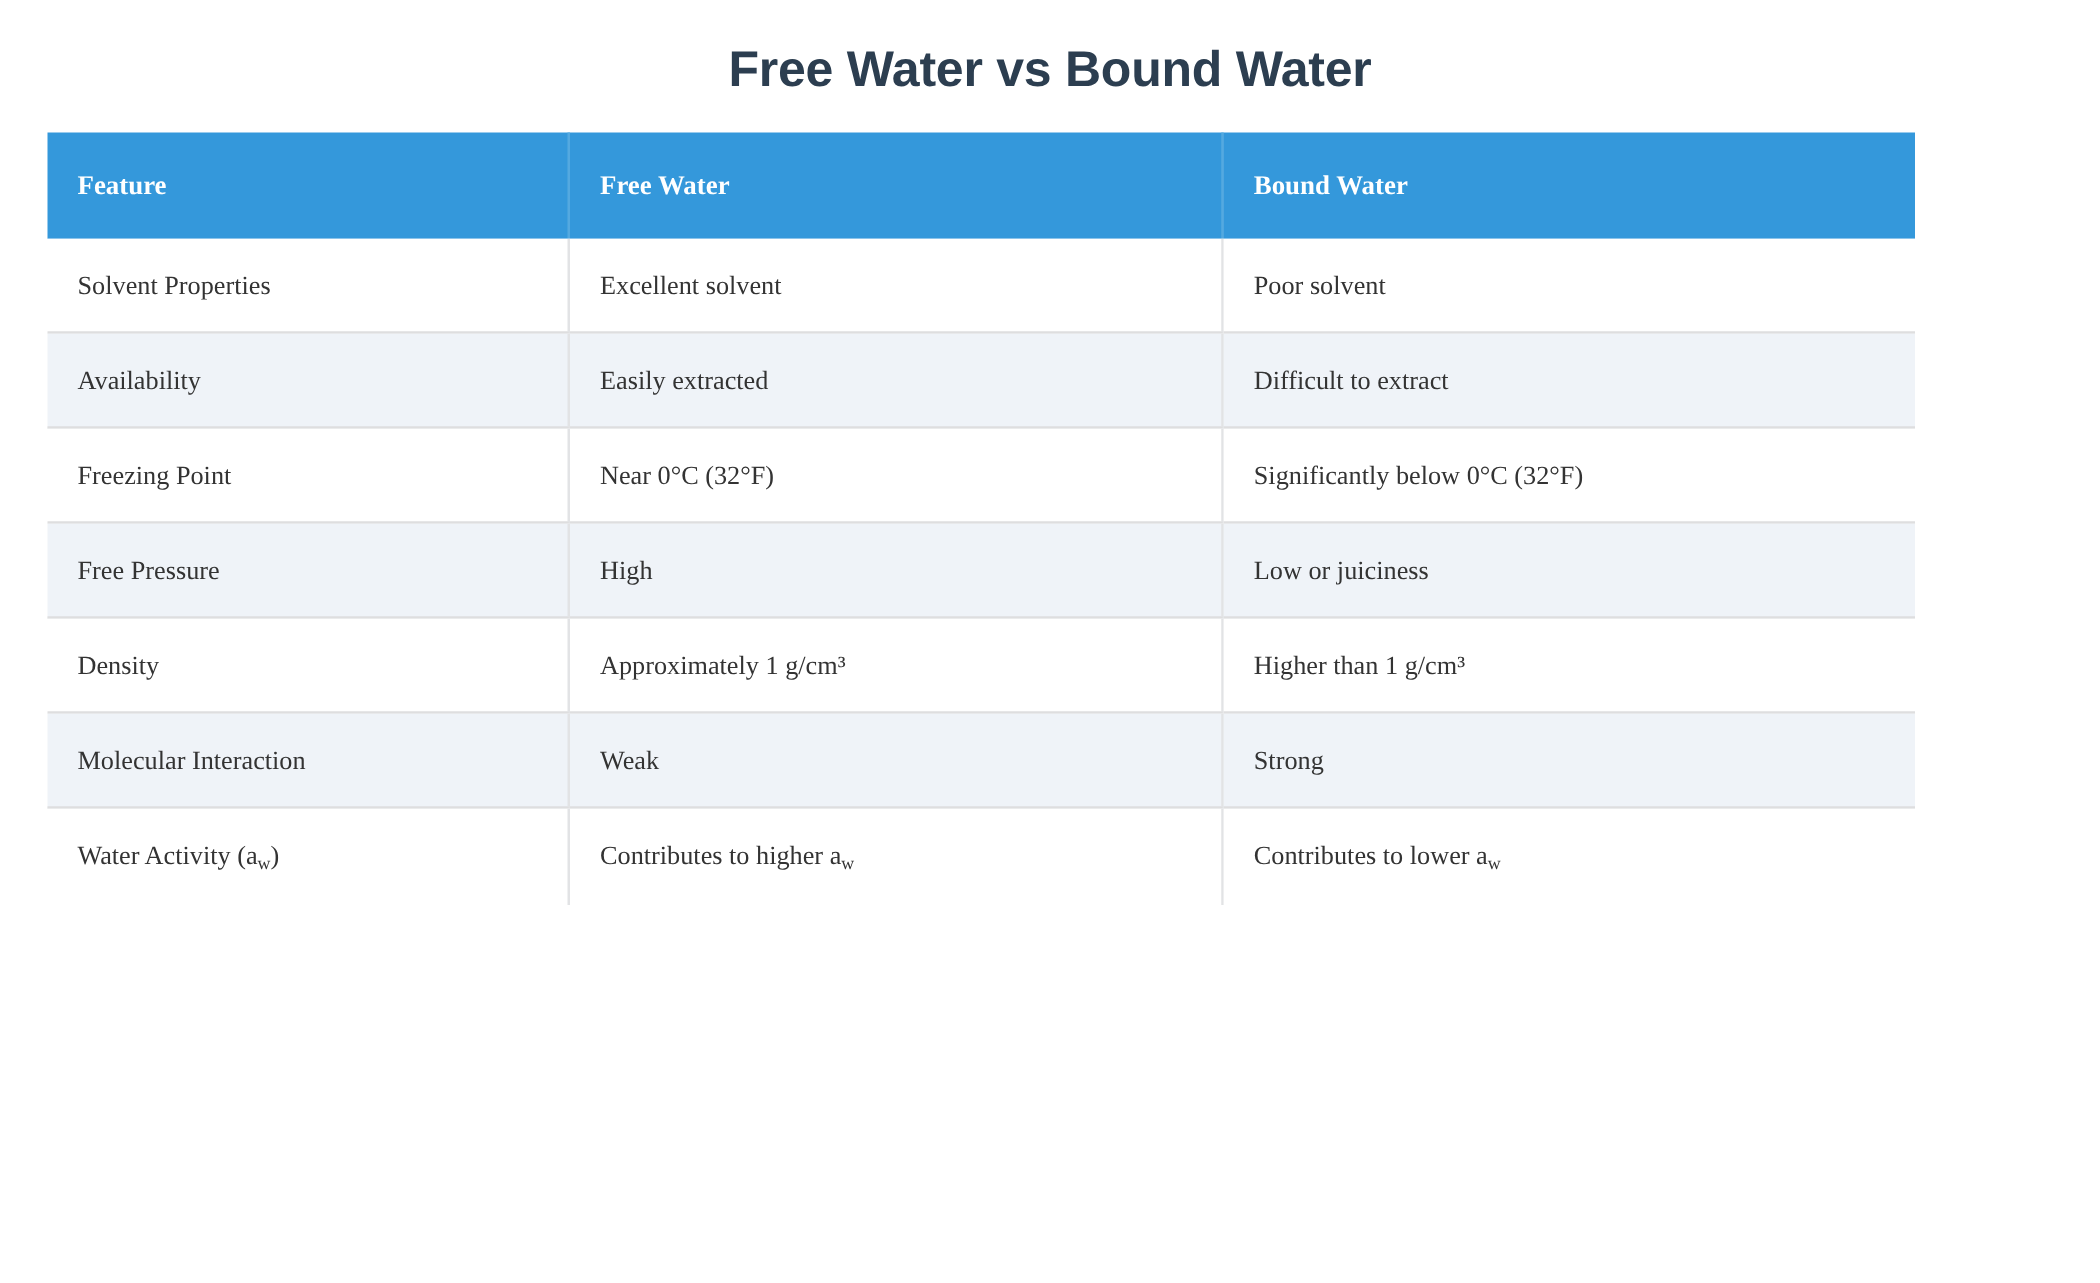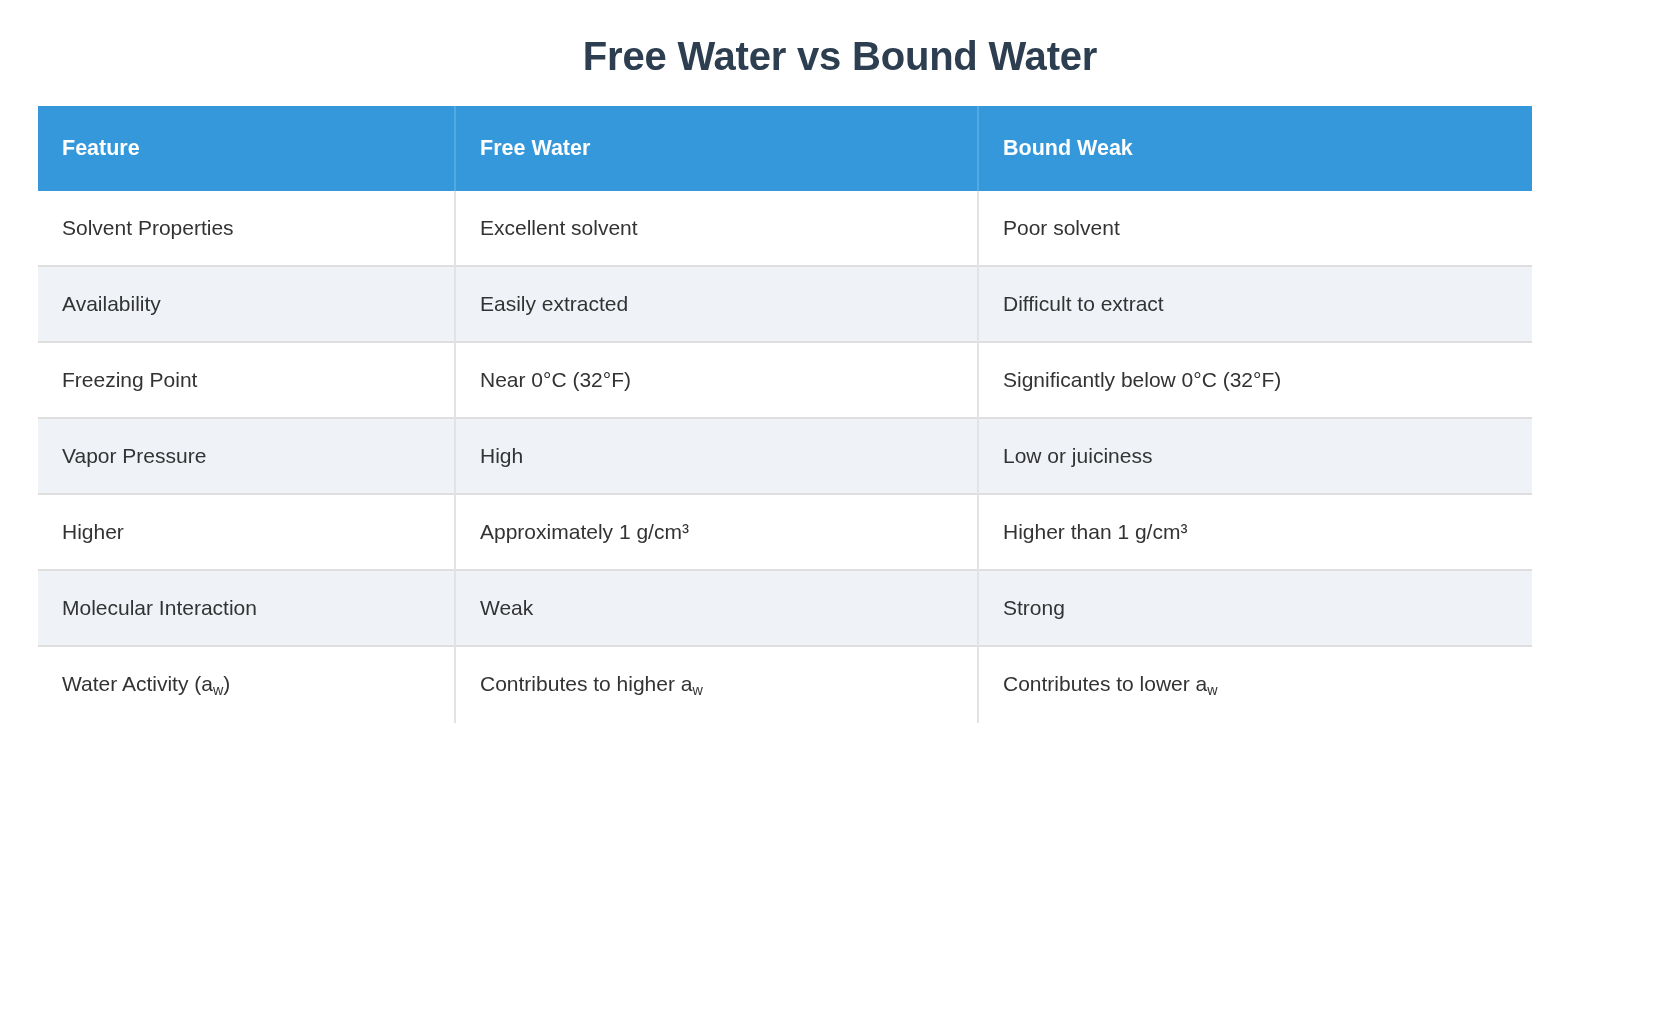--- a/index.html
+++ b/index.html
@@ -41,20 +41,21 @@
     margin-top: 22px;
     width: 1494px;
   }
 
   table.cmp {
     border-collapse: separate;
     border-spacing: 0;
     width: 1494px;
     table-layout: fixed;
     font-size: 21px;
+    font-family: Liberation Serif, serif;
   }
 
   table.cmp col.c0 { width: 418px; }
   table.cmp col.c1 { width: 523px; }
   table.cmp col.c2 { width: 553px; }
 
   table.cmp thead th {
     background: #3498db;
     color: #ffffff;
     font-weight: bold;
@@ -114,46 +115,46 @@
     <table class="cmp">
       <colgroup>
         <col class="c0">
         <col class="c1">
         <col class="c2">
       </colgroup>
       <thead>
         <tr>
           <th>Feature</th>
           <th>Free Water</th>
-          <th>Bound Weak</th>
+          <th>Bound Water</th>
         </tr>
       </thead>
       <tbody id="table-body">
           <tr>
             <td>Solvent Properties</td>
             <td>Excellent solvent</td>
             <td>Poor solvent</td>
           </tr>
           <tr>
             <td>Availability</td>
             <td>Easily extracted</td>
             <td>Difficult to extract</td>
           </tr>
           <tr>
             <td>Freezing Point</td>
             <td>Near 0°C (32°F)</td>
             <td>Significantly below 0°C (32°F)</td>
           </tr>
           <tr>
-            <td>Vapor Pressure</td>
+            <td>Free Pressure</td>
             <td>High</td>
             <td>Low or juiciness</td>
           </tr>
           <tr>
-            <td>Higher</td>
+            <td>Density</td>
             <td>Approximately 1 g/cm³</td>
             <td>Higher than 1 g/cm³</td>
           </tr>
           <tr>
             <td>Molecular Interaction</td>
             <td>Weak</td>
             <td>Strong</td>
           </tr>
           <tr>
             <td>Water Activity (a<sub>w</sub>)</td>

